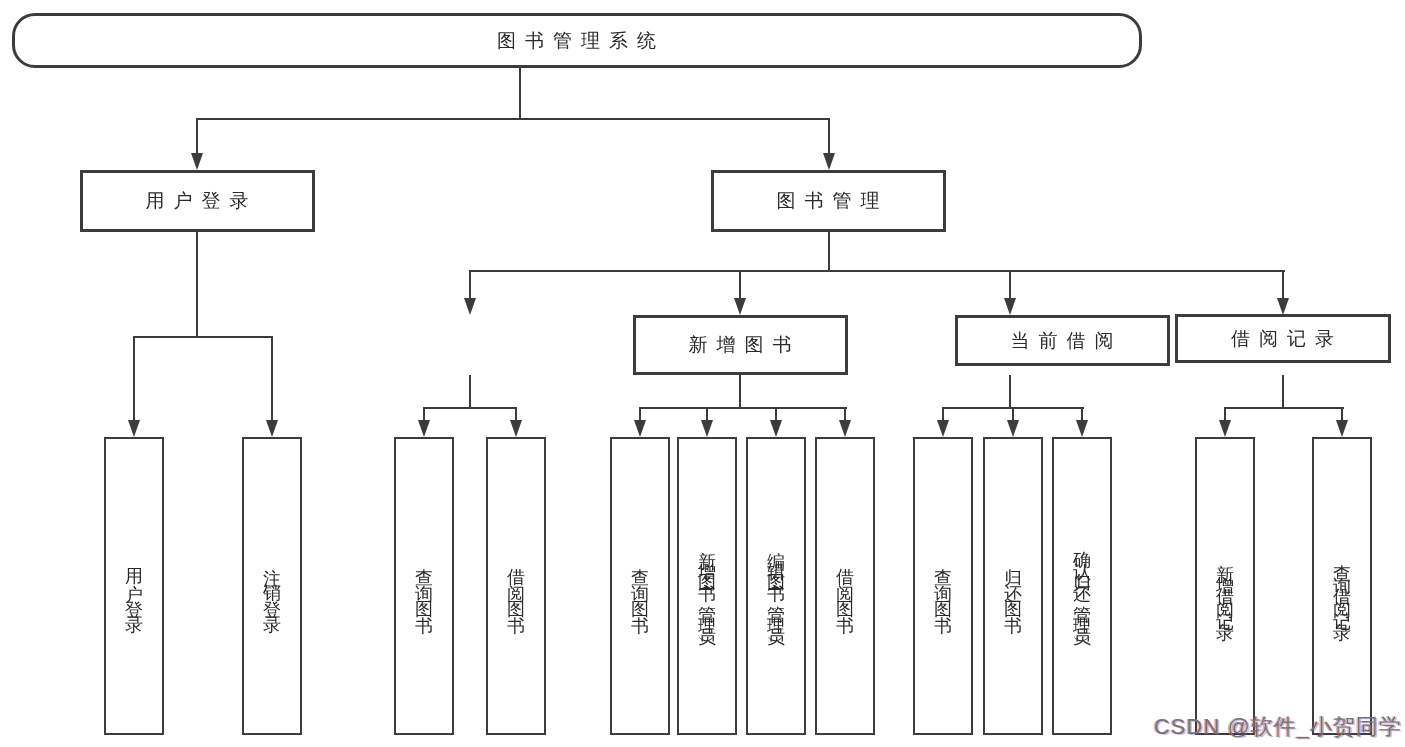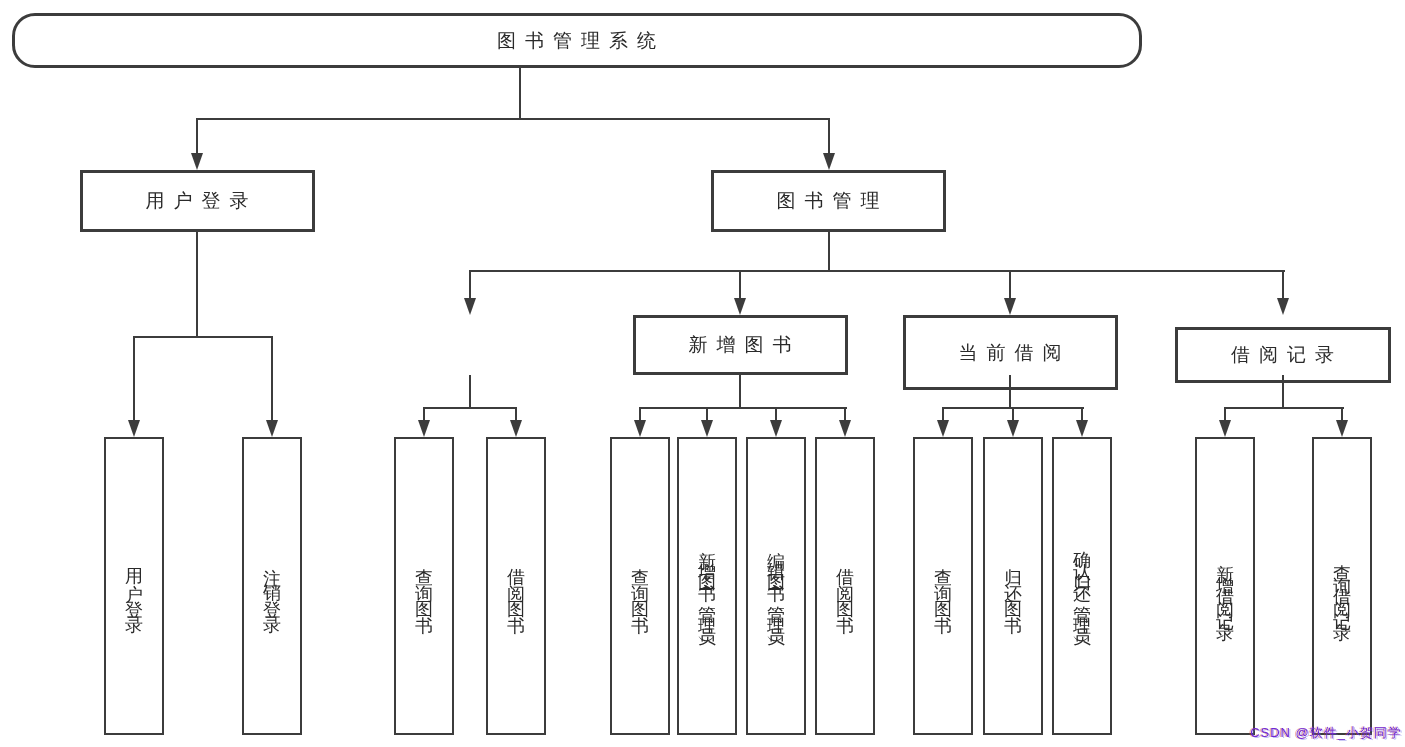--- a/index.html
+++ b/index.html
@@ -31,21 +31,21 @@
   .vline { position:absolute; width:2px; background:#3c3c3c; }
   .hline { position:absolute; height:2px; background:#3c3c3c; }
   .head {
     position:absolute; width:0; height:0;
     border-left:6px solid transparent; border-right:6px solid transparent;
     border-top:17px solid #3c3c3c;
   }
   
   .watermark {
     position:absolute; right:3px; bottom:5px;
-    font-size:13px; letter-spacing:1px; color:#6d28d9;
+    font-size:22px; letter-spacing:1px; color:#737373;
     text-shadow:-1.5px -0.5px 0 rgba(224,82,60,0.45), 1.5px 0.5px 0 rgba(96,96,224,0.40);
     white-space:nowrap;
   }
 </style>
 </head>
 <body>
 
 <div class="canvas">
 
   <div class="box" style="left:12px; top:13px; width:1130px; height:55px;border-radius:23px;">
@@ -80,24 +80,24 @@
   <div class="vline" style="left:739px; top:270px; height:28px;"></div>
   <div class="head" style="left:734px; top:298px;"></div>
   <div class="vline" style="left:1009px; top:270px; height:28px;"></div>
   <div class="head" style="left:1004px; top:298px;"></div>
   <div class="vline" style="left:1282px; top:270px; height:28px;"></div>
   <div class="head" style="left:1277px; top:298px;"></div>
 
   <div class="box" style="left:633px; top:315px; width:215px; height:60px;">
     <span class="hlabel">新增图书</span>
   </div>
-  <div class="box" style="left:903px; top:315px; width:215px; height:75px;">
+  <div class="box" style="left:955px; top:315px; width:215px; height:51px;">
     <span class="hlabel">当前借阅</span>
   </div>
-  <div class="box" style="left:1175px; top:327px; width:216px; height:56px;">
+  <div class="box" style="left:1175px; top:314px; width:216px; height:49px;">
     <span class="hlabel">借阅记录</span>
   </div>
 
   <div class="vline" style="left:469px; top:375px; height:34px;"></div>
   <div class="hline" style="left:423px; top:407px; width:94px;"></div>
   <div class="vline" style="left:423px; top:407px; height:13px;"></div>
   <div class="head" style="left:418px; top:420px;"></div>
   <div class="vline" style="left:515px; top:407px; height:13px;"></div>
   <div class="head" style="left:510px; top:420px;"></div>
 

